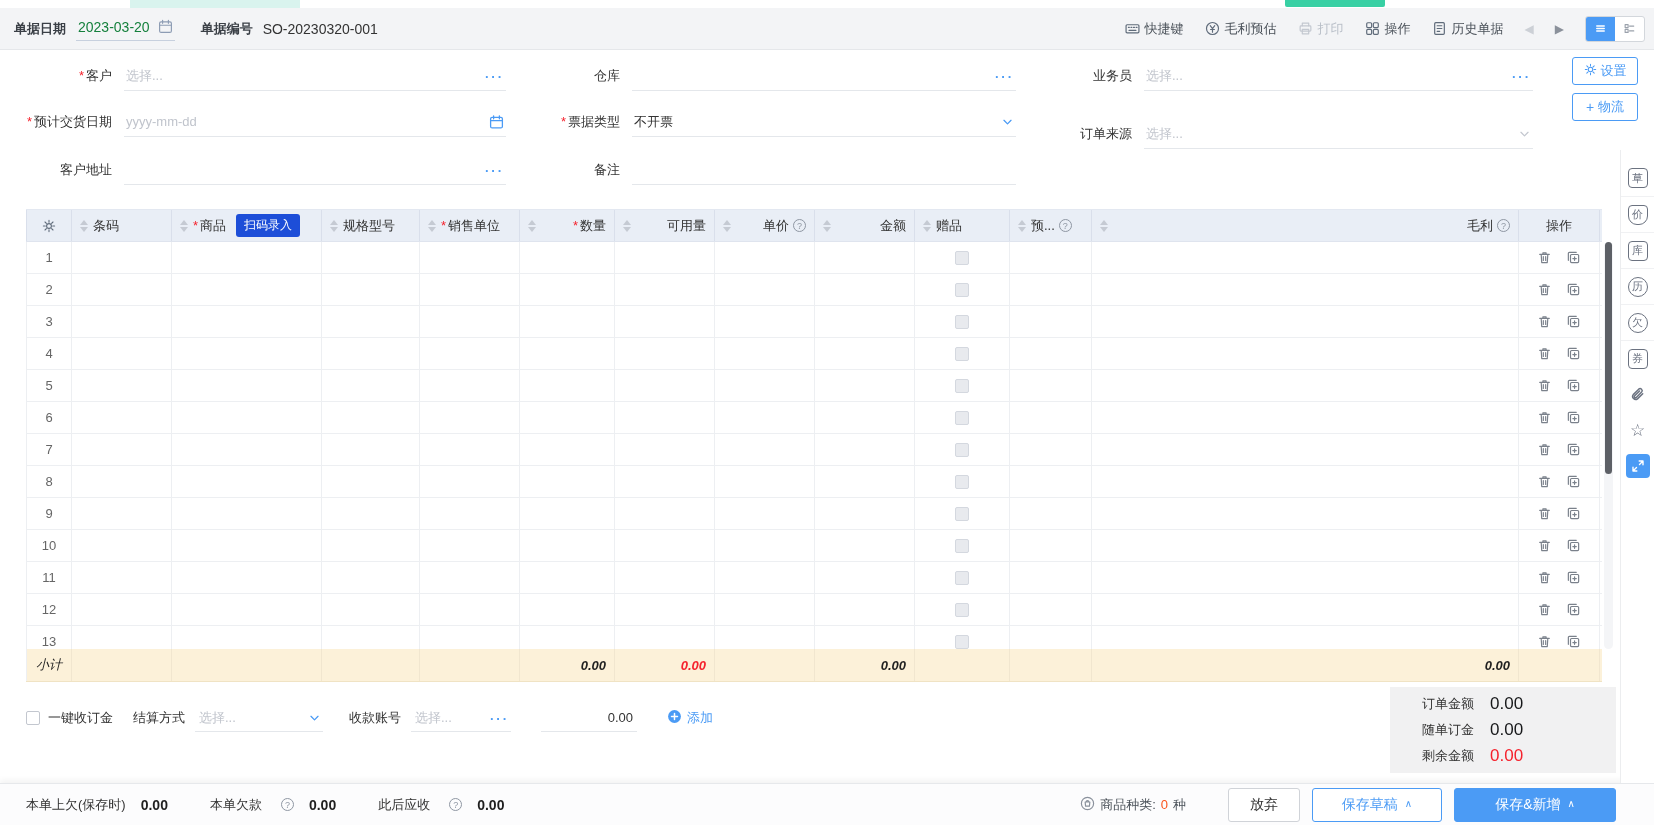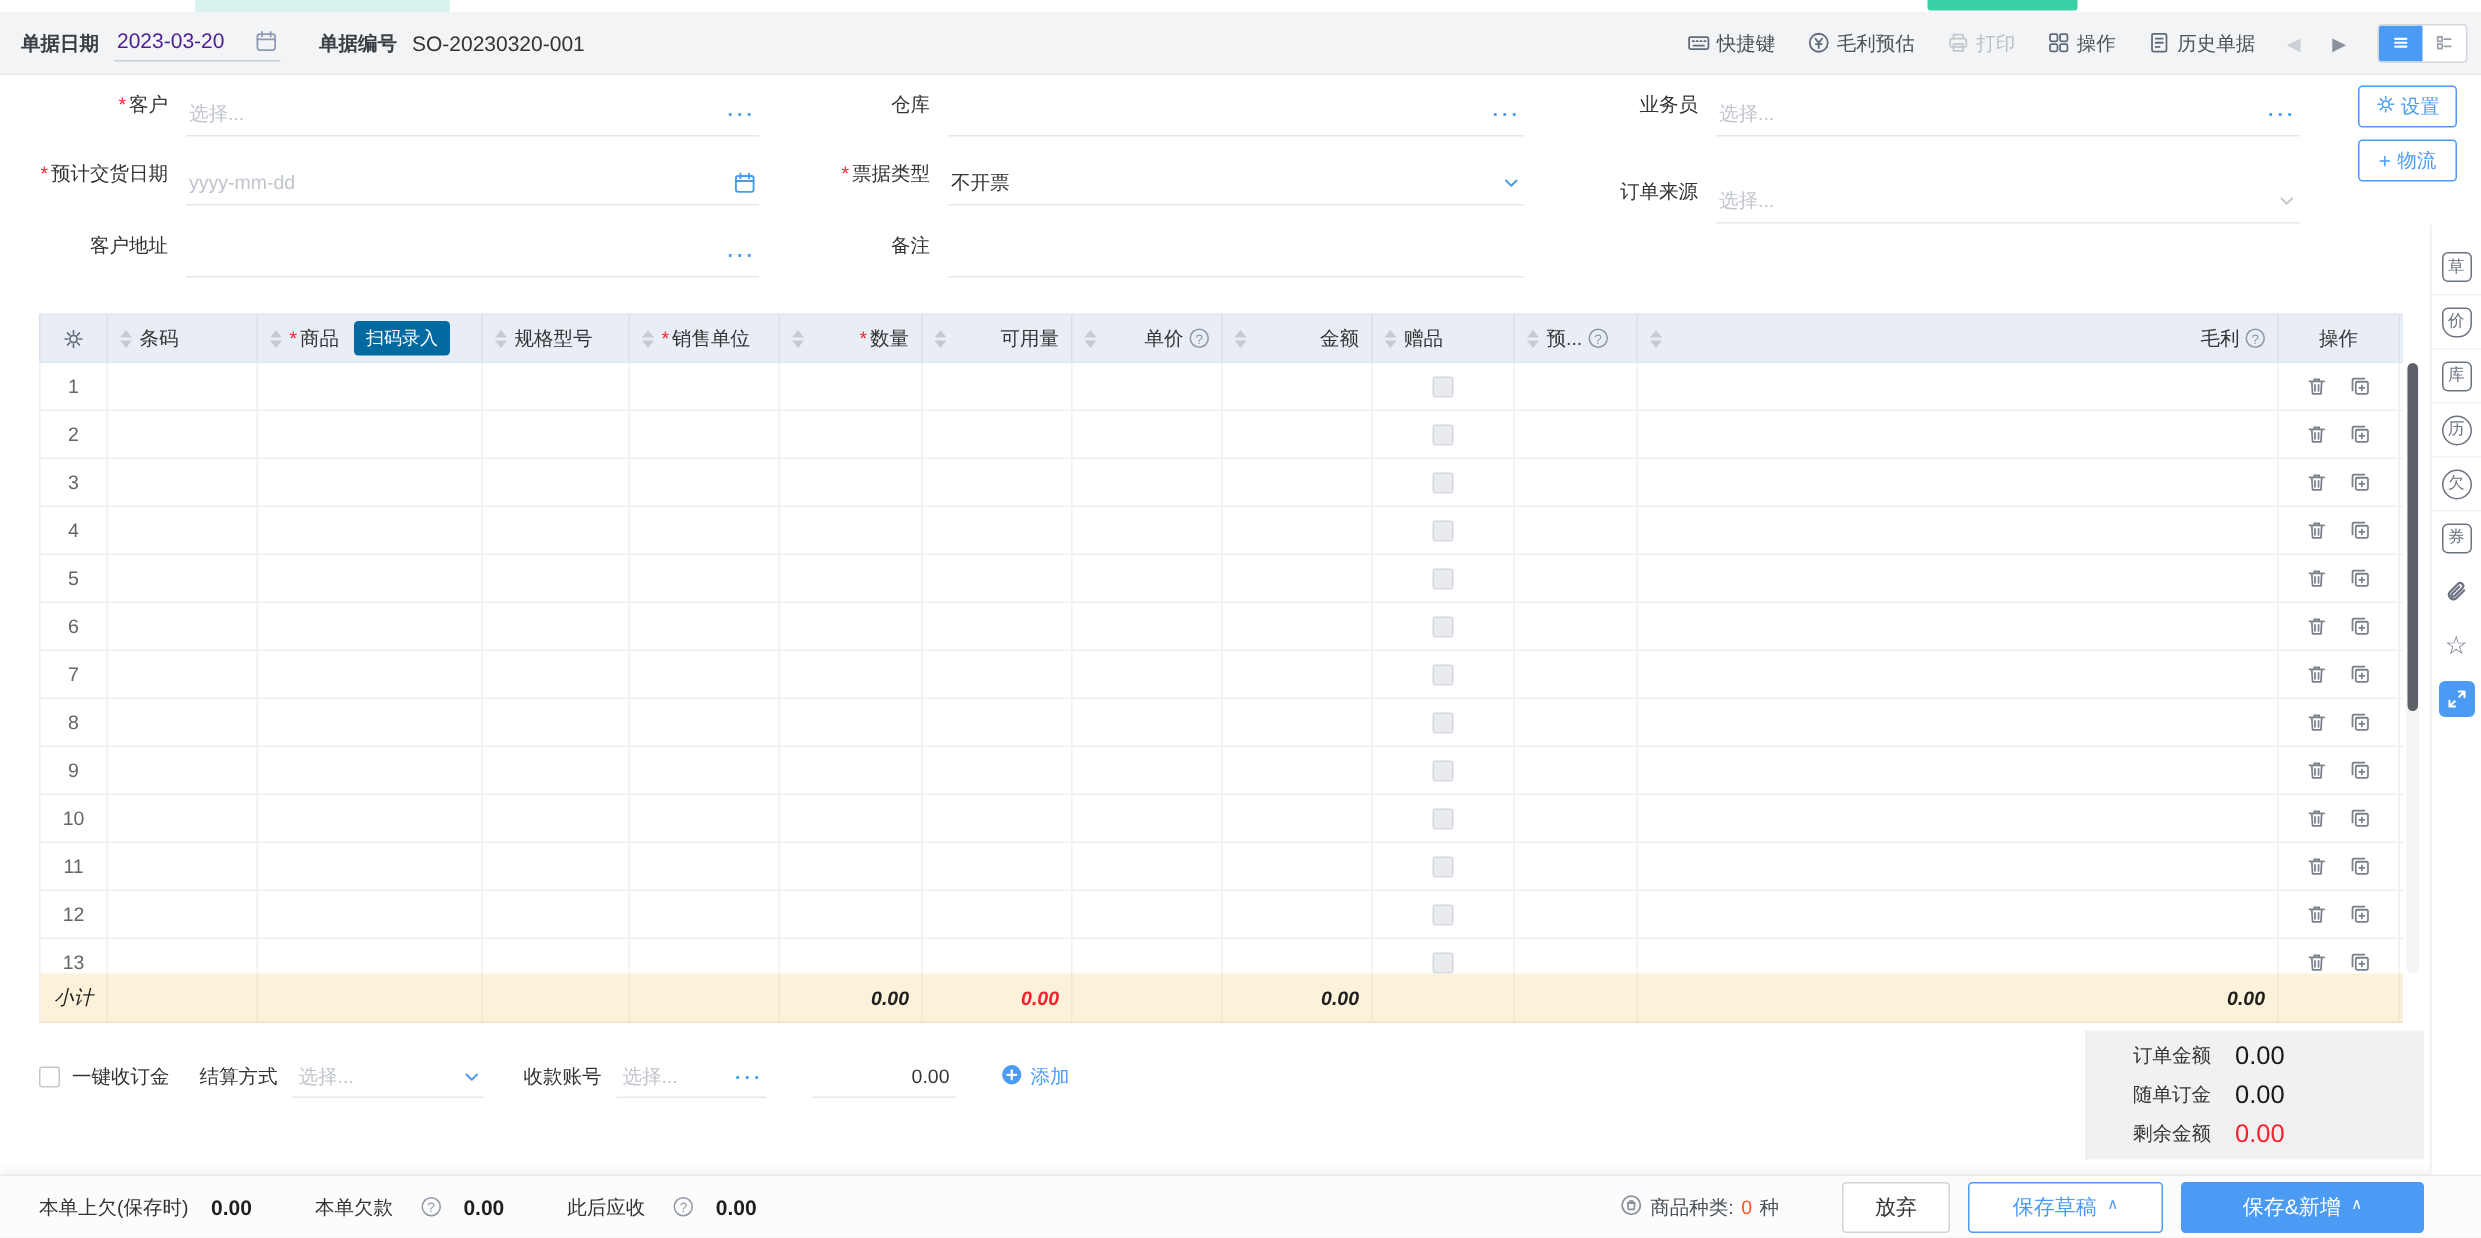--- a/index.html
+++ b/index.html
@@ -10,37 +10,37 @@
   
   .topstrip{position:absolute;top:0;left:0;width:1654px;height:8px;background:#fff;}
   .teal-a{position:absolute;left:130px;top:0;width:170px;height:8px;background:#d9f3ee;}
   .teal-b{position:absolute;left:1285px;top:0;width:100px;height:7px;background:#38d0a4;border-radius:0 0 2px 2px;}
 
   
   .toolbar{position:absolute;top:8px;left:0;width:1654px;height:42px;background:#f3f4f6;
     border-bottom:1px solid #e5e7ea;display:flex;align-items:center;padding:0 9px 0 14px;}
   .tb-left{display:flex;align-items:center;}
   .tb-label{color:#3a3f46;font-weight:700;margin-right:10px;}
-  .tb-date{display:flex;align-items:center;gap:20px;border-bottom:1px solid #c7d0de;padding:3px 2px 5px 2px;color:#4c1d95;font-size:14px;}
+  .tb-date{display:flex;align-items:flex-start;gap:8px;border-bottom:1px solid #c7d0de;padding:3px 2px 5px 2px;color:#15803d;font-size:14px;}
   .tb-date .cal{color:#8d9cb4;display:flex;}
   .tb-no-label{color:#3a3f46;font-weight:700;margin:0 10px 0 26px;}
   .tb-no-val{font-size:14px;color:#333;}
   .tb-right{margin-left:auto;display:flex;align-items:center;gap:21px;}
   .tb-item{display:flex;align-items:center;gap:5px;color:#4a5159;cursor:pointer;white-space:nowrap;}
   .tb-item svg{color:#5f6b7a;}
   .tb-item.disabled{color:#b9bfc8;}
   .tb-item.disabled svg{color:#c3c8d0;}
   .pg-arrow{font-size:12px;color:#8b919b;cursor:pointer;}
   .pg-arrow.disabled{color:#ccd0d6;}
   .toggle-group{display:flex;border:1px solid #d3d7dc;border-radius:3px;overflow:hidden;background:#fff;}
   .toggle-btn{width:29px;height:24px;display:flex;align-items:center;justify-content:center;color:#9aa1ab;}
   .toggle-btn.active{background:#4b9bf5;color:#fff;}
 
   
-  .field{position:absolute;height:30px;display:flex;}
+  .field{position:absolute;height:30px;display:flex;align-items:center;}
   .flabel{flex:none;text-align:right;color:#333;padding-right:12px;white-space:nowrap;}
   .req{color:#f5222d;font-style:normal;margin-right:2px;}
   .finput{flex:1;height:30px;border-bottom:1px solid #e4e7eb;display:flex;align-items:center;position:relative;padding:0 26px 0 2px;cursor:text;}
   .ph{color:#c0c4cc;font-size:13px;}
   .val{color:#333;font-size:13px;}
   .suffix{position:absolute;right:2px;top:50%;transform:translateY(-50%);display:flex;align-items:center;}
   .ell{color:#4b9bf5;font-weight:700;letter-spacing:2px;font-size:13px;line-height:1;cursor:pointer;}
   .sfx-blue{color:#4b9bf5;} .sfx-grey{color:#c4c8d0;}
 
   .side-btn{position:absolute;width:66px;height:28px;border:1px solid #4b9bf5;border-radius:3px;color:#4b9bf5;
@@ -50,21 +50,21 @@
   .grid{position:absolute;left:26px;top:209px;width:1576px;}
   .thead{display:flex;height:33px;background:#e9eef6;border-bottom:1px solid #dfe4ee;border-top:1px solid #e3e8f1;}
   .th{display:flex;align-items:center;padding:0 8px;border-right:1px solid #d9dfeb;color:#333;font-size:13px;overflow:hidden;white-space:nowrap;}
   .th:first-child{border-left:1px solid #d9dfeb;justify-content:center;color:#5f6b7a;}
   .sort{display:inline-flex;flex-direction:column;gap:2px;margin-right:5px;flex:none;}
   .sort i{display:block;width:0;height:0;border-left:4px solid transparent;border-right:4px solid transparent;}
   .sort .up{border-bottom:5px solid #c5cad3;}
   .sort .dn{border-top:5px solid #c5cad3;}
   .help{display:inline-flex;align-items:center;justify-content:center;width:13px;height:13px;border:1px solid #8f97a3;
     border-radius:50%;font-size:9px;color:#8f97a3;margin-left:4px;flex:none;}
-  .scan-btn{background:#0369a1;color:#fff;font-size:12px;border:none;border-radius:3px;padding:3px 8px;margin-left:10px;cursor:pointer;white-space:nowrap;}
+  .scan-btn{background:#1d4ed8;color:#fff;font-size:12px;border:none;border-radius:3px;padding:3px 8px;margin-left:10px;cursor:pointer;white-space:nowrap;}
   .tbody{height:407px;overflow:hidden;}
   .tr{display:flex;height:32px;border-bottom:1px solid #edeff2;}
   .td{display:flex;align-items:center;padding:0 8px;border-right:1px solid #edeff2;overflow:hidden;}
   .td:first-child{border-left:1px solid #edeff2;justify-content:center;color:#666;}
   .gift-box{width:14px;height:14px;background:#e8eaee;border:1px solid #d4d8df;border-radius:2px;margin:0 auto;cursor:pointer;}
   .op-cell{justify-content:center;gap:14px;}
   .op-cell svg{color:#7a818b;cursor:pointer;}
   .subtotal{display:flex;height:33px;background:#fcf1d9;border-bottom:1px solid #f0e3c4;}
   .subtotal .td{border-right:1px solid rgba(0,0,0,0.045);font-weight:700;color:#1f1f1f;font-style:italic;}
   .num-r{justify-content:flex-end;}

